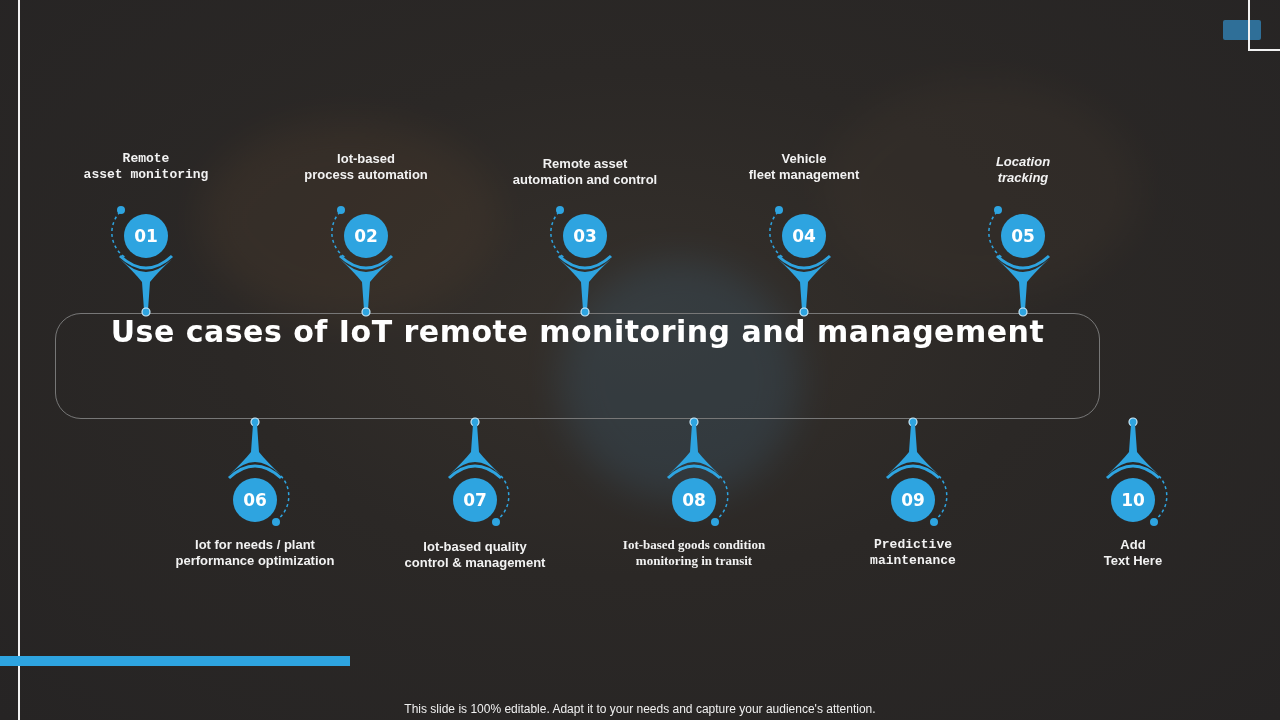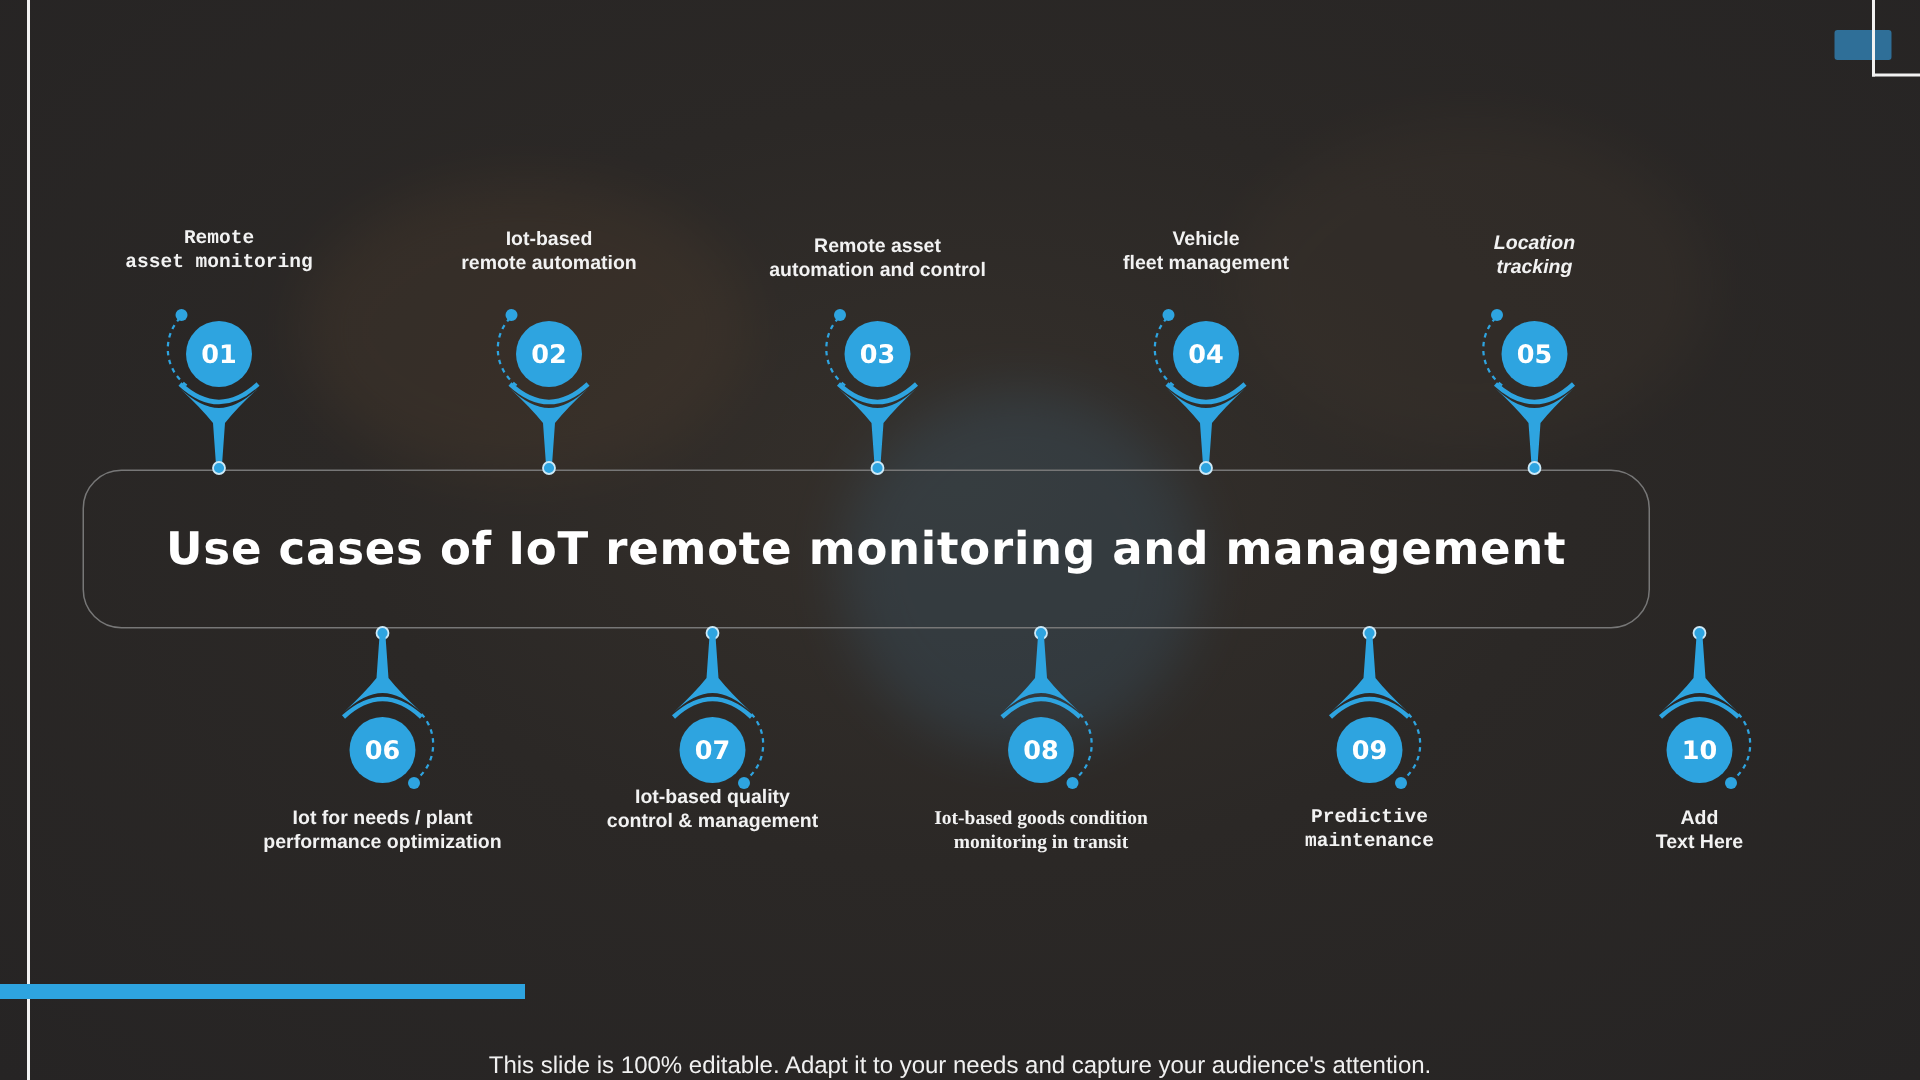--- a/index.html
+++ b/index.html
@@ -5,27 +5,27 @@
   html, body { margin:0; padding:0; }
   body { width:1280px; height:720px; position:relative; overflow:hidden;
     background: radial-gradient(ellipse at 50% 45%, #35302b 0%, #2b2826 45%, #262424 100%);
     font-family: "Liberation Sans", sans-serif; color:#fff; }
   .bg-glow { position:absolute; border-radius:50%; filter:blur(18px); opacity:0.35; }
   .left-line { position:absolute; left:18px; top:0; width:2px; height:720px; background:#f2f2f2; }
   .corner-box { position:absolute; left:1223px; top:20px; width:38px; height:20px; background:#2f6f98; border-radius:2px; }
   .corner-frame { position:absolute; left:1248px; top:0; width:40px; height:49px; border-left:2px solid #f2f2f2; border-bottom:2px solid #f2f2f2; }
   .bottom-bar { position:absolute; left:0; top:656px; width:350px; height:10px; background:#2ea4e0; }
   .title-box { position:absolute; left:55px; top:313px; width:1045px; height:106px; border:1px solid #777; border-radius:26px; box-sizing:border-box;
-    display:flex; align-items:center; justify-content:center; }
+    display:flex; align-items:flex-start; justify-content:center; }
   .title-box h1 { margin:0; font-family:"DejaVu Sans", sans-serif; font-weight:bold; font-size:30px; letter-spacing:0.5px; color:#fff; }
   .item { position:absolute; width:220px; margin-left:-110px; }
   .label { position:absolute; left:0; width:220px; text-align:center; font-weight:bold; font-size:13px; line-height:16px; color:#f2f2f2; }
   .marker { position:absolute; left:50%; margin-left:-40px; width:80px; height:120px; }
   .num { font-family:"DejaVu Sans", sans-serif; font-weight:bold; font-size:17px; fill:#fff; }
-  .footer { position:absolute; left:0; width:1280px; top:702px; text-align:center; font-size:16px; color:#f0f0f0; }
+  .footer { position:absolute; left:0; width:1280px; top:702px; text-align:center; font-size:12px; color:#f0f0f0; }
 </style>
 </head>
 <body>
 
 <div class="bg-glow" style="left:560px;top:260px;width:240px;height:240px;background:#3a5568;"></div>
 <div class="bg-glow" style="left:200px;top:120px;width:300px;height:200px;background:#4a3a2c;"></div>
 <div class="bg-glow" style="left:820px;top:80px;width:320px;height:220px;background:#3d342c;"></div>
 
 <div class="left-line"></div>
 <div class="corner-box"></div>
@@ -48,21 +48,21 @@
       <path d="M14 57 Q28 70 36 80 L38 108 L42 108 L44 80 Q52 70 66 57 Q52 70 40 70 Q28 70 14 57 Z" fill="#2ea4e0"></path>
       <path d="M14 54 Q40 78 66 54" stroke="#2ea4e0" stroke-width="3" fill="none"></path>
       <circle cx="40" cy="34" r="22" fill="#2ea4e0"></circle>
       <text class="num" x="40" y="40" text-anchor="middle">01</text>
       <circle cx="40" cy="110" r="4" fill="#2ea4e0" stroke="#cde9f7" stroke-width="1.2"></circle>
     </svg>
   </div>
     <div class="item" style="top: 150px; left: 366px;">
     <div class="label" style="top:1px;">
       <div class="l1">Iot-based</div>
-      <div class="l2">remote automation</div>
+      <div class="l2">process automation</div>
     </div>
     <svg class="marker" style="top:52px;" viewBox="0 0 80 120">
       <path d="M14 10 A30 30 0 0 0 20 56" stroke="#2ea4e0" stroke-width="1.5" fill="none" stroke-dasharray="3,3"></path>
       <circle cx="15" cy="8" r="4" fill="#2ea4e0"></circle>
       <path d="M14 57 Q28 70 36 80 L38 108 L42 108 L44 80 Q52 70 66 57 Q52 70 40 70 Q28 70 14 57 Z" fill="#2ea4e0"></path>
       <path d="M14 54 Q40 78 66 54" stroke="#2ea4e0" stroke-width="3" fill="none"></path>
       <circle cx="40" cy="34" r="22" fill="#2ea4e0"></circle>
       <text class="num" x="40" y="40" text-anchor="middle">02</text>
       <circle cx="40" cy="110" r="4" fill="#2ea4e0" stroke="#cde9f7" stroke-width="1.2"></circle>
     </svg>
@@ -132,21 +132,21 @@
     <div class="item" style="top: 412px; left: 475px;">
     <svg class="marker" style="top:0px;" viewBox="0 0 80 120">
       <circle cx="40" cy="10" r="4" fill="#2ea4e0" stroke="#cde9f7" stroke-width="1.2"></circle>
       <path d="M38 12 L42 12 L44 40 Q52 50 66 63 Q52 50 40 50 Q28 50 14 63 Q28 50 36 40 Z" fill="#2ea4e0"></path>
       <path d="M14 66 Q40 42 66 66" stroke="#2ea4e0" stroke-width="3" fill="none"></path>
       <path d="M66 64 A30 30 0 0 1 62 108" stroke="#2ea4e0" stroke-width="1.5" fill="none" stroke-dasharray="3,3"></path>
       <circle cx="61" cy="110" r="4" fill="#2ea4e0"></circle>
       <circle cx="40" cy="88" r="22" fill="#2ea4e0"></circle>
       <text class="num" x="40" y="94" text-anchor="middle">07</text>
     </svg>
-    <div class="label" style="top:111px;">
+    <div class="label" style="top:127px;">
       <div class="l1">Iot-based quality</div>
       <div class="l2">control &amp; management</div>
     </div>
   </div>
     <div class="item" style="top: 412px; left: 694px;">
     <svg class="marker" style="top:0px;" viewBox="0 0 80 120">
       <circle cx="40" cy="10" r="4" fill="#2ea4e0" stroke="#cde9f7" stroke-width="1.2"></circle>
       <path d="M38 12 L42 12 L44 40 Q52 50 66 63 Q52 50 40 50 Q28 50 14 63 Q28 50 36 40 Z" fill="#2ea4e0"></path>
       <path d="M14 66 Q40 42 66 66" stroke="#2ea4e0" stroke-width="3" fill="none"></path>
       <path d="M66 64 A30 30 0 0 1 62 108" stroke="#2ea4e0" stroke-width="1.5" fill="none" stroke-dasharray="3,3"></path>

